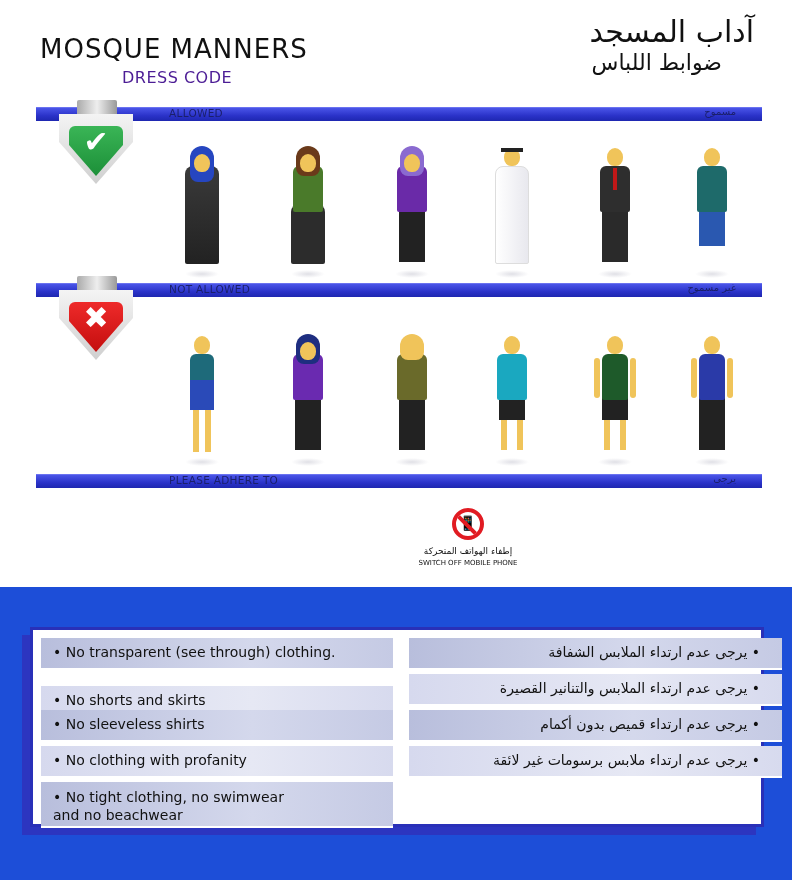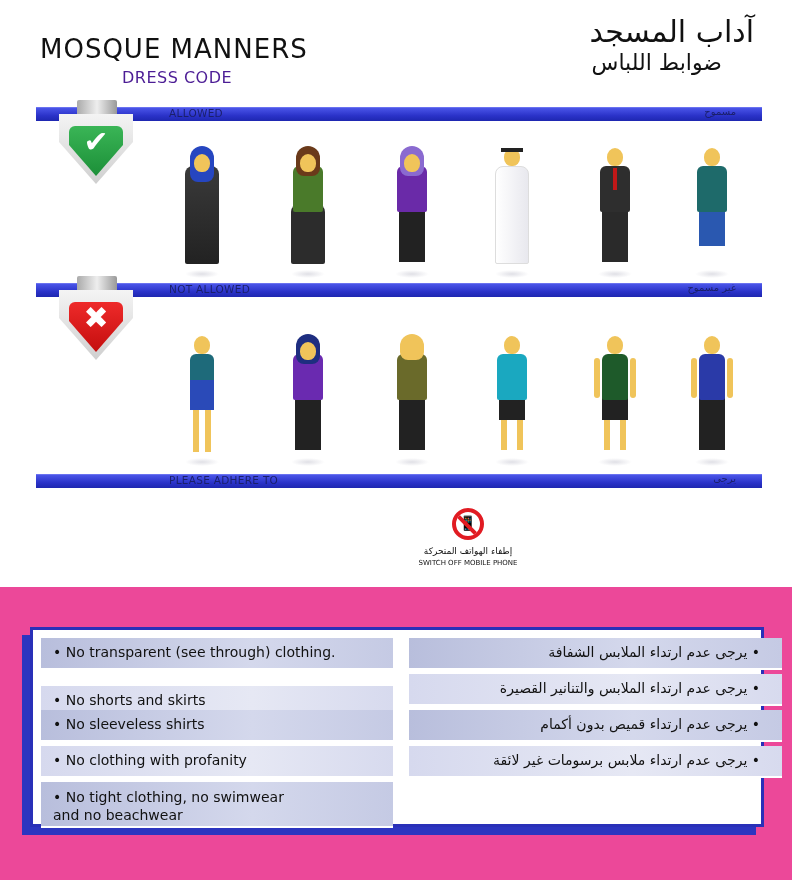--- a/index.html
+++ b/index.html
@@ -33,21 +33,21 @@
   .fig .shadow { position: absolute; left: 8px; bottom: -10px; width: 34px; height: 8px; background: radial-gradient(#e0e0e6, transparent 70%); }
 
   .rules-icons { position: absolute; top: 508px; left: 0; width: 792px; height: 70px; }
   .rule { position: absolute; width: 150px; text-align: center; }
   .rule .sign { margin: 0 auto; width: 32px; height: 32px; border: 4px solid #e11b22; border-radius: 50%; position: relative; background: #fff; overflow: hidden; }
   .rule .sign::after { content: ""; position: absolute; left: 12px; top: -4px; width: 4px; height: 40px; background: #e11b22; transform: rotate(-45deg); }
   .rule .sign .glyph { position: absolute; left: 0; top: 3px; width: 24px; text-align: center; font-size: 14px; color: #222; }
   .rule .ar { font-size: 9px; color: #111; margin-top: 6px; direction: rtl; }
   .rule .en { font-size: 7px; color: #111; margin-top: 3px; }
 
-  .bottom { position: absolute; left: 0; top: 587px; width: 792px; height: 293px; background: #ec4899; }
+  .bottom { position: absolute; left: 0; top: 587px; width: 792px; height: 293px; background: #1d4ed8; }
   .bottom .frame { position: absolute; left: 30px; top: 40px; width: 734px; height: 200px; background: #ffffff; border: 3px solid #2930b8; box-shadow: -8px 8px 0 #2c35c0; }
   .cell { position: absolute; background: linear-gradient(90deg, #b8bedc, #d4d8ec 60%, #c5cae4); border-bottom: 2px solid #fff; font-size: 14px; color: #111; }
   .cell.en { left: 8px; width: 352px; padding: 6px 10px 0 12px; font-family: "DejaVu Sans", sans-serif; }
   .cell.ar { left: 376px; width: 373px; padding: 6px 22px 0 10px; direction: rtl; text-align: right; }
   .cell.alt { background: linear-gradient(90deg, #d6d9ee, #e6e8f4 60%, #d7daee); }
 </style>
 </head>
 <body>
 
 <div class="title-en">MOSQUE MANNERS</div>

